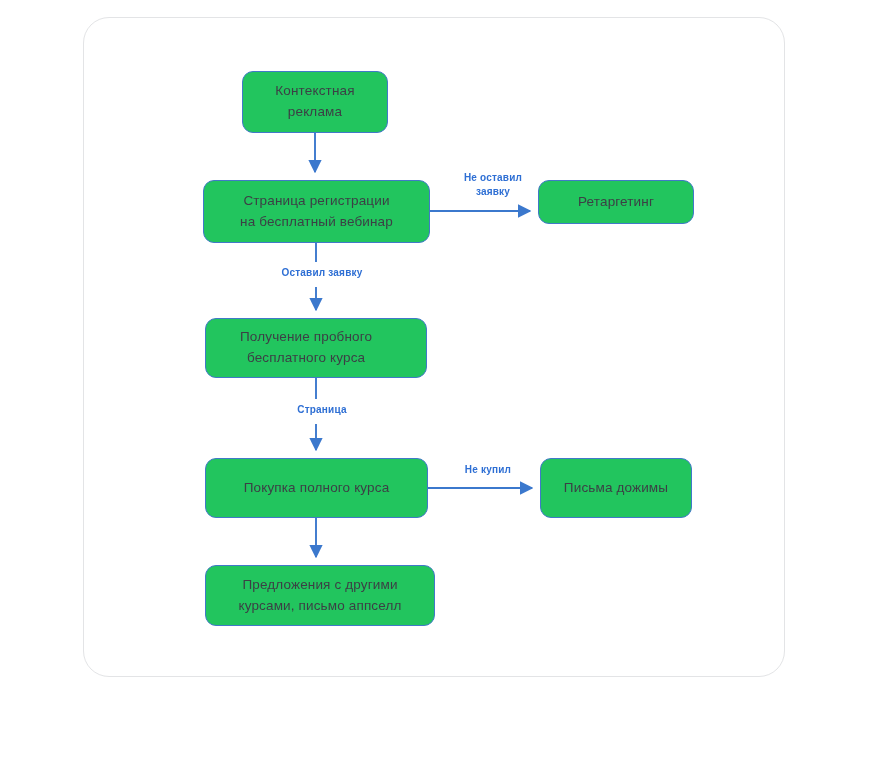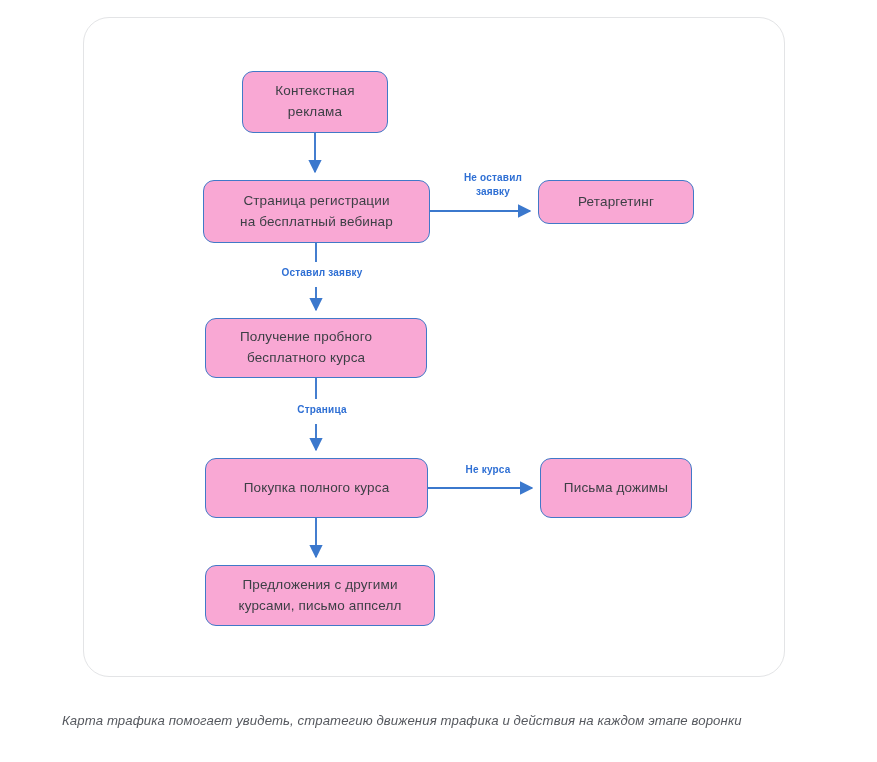--- a/index.html
+++ b/index.html
@@ -21,21 +21,21 @@
     box-sizing:border-box;
   }
 
   .canvas{position:absolute;left:0;top:0;width:877px;height:700px;}
 
   .node{
     position:absolute;
     box-sizing:border-box;
     border:1.6px solid #4179c8;
     border-radius:11px;
-    background:#f9a8d4;
+    background:#22c55e;
     display:flex;
     align-items:center;
     justify-content:center;
     text-align:center;
     color:#3c3f45;
     font-size:13.5px;
     line-height:1.55;
     letter-spacing:.15px;
     padding:4px 10px;
   }
@@ -135,17 +135,16 @@
 
   <div class="node node-offer">
     <span class="txt">Предложения с другими
 курсами, письмо аппселл</span>
   </div>
 
   <div class="edge-label lbl-noapp">Не оставил
 заявку</div>
   <div class="edge-label lbl-app">Оставил заявку</div>
   <div class="edge-label lbl-watch">Страница</div>
-  <div class="edge-label lbl-nobuy">Не курса</div>
+  <div class="edge-label lbl-nobuy">Не купил</div>
 
-  <div class="caption">Карта трафика помогает увидеть, стратегию движения трафика и действия на каждом этапе воронки</div>
 
 </div>
 
 </body></html>

